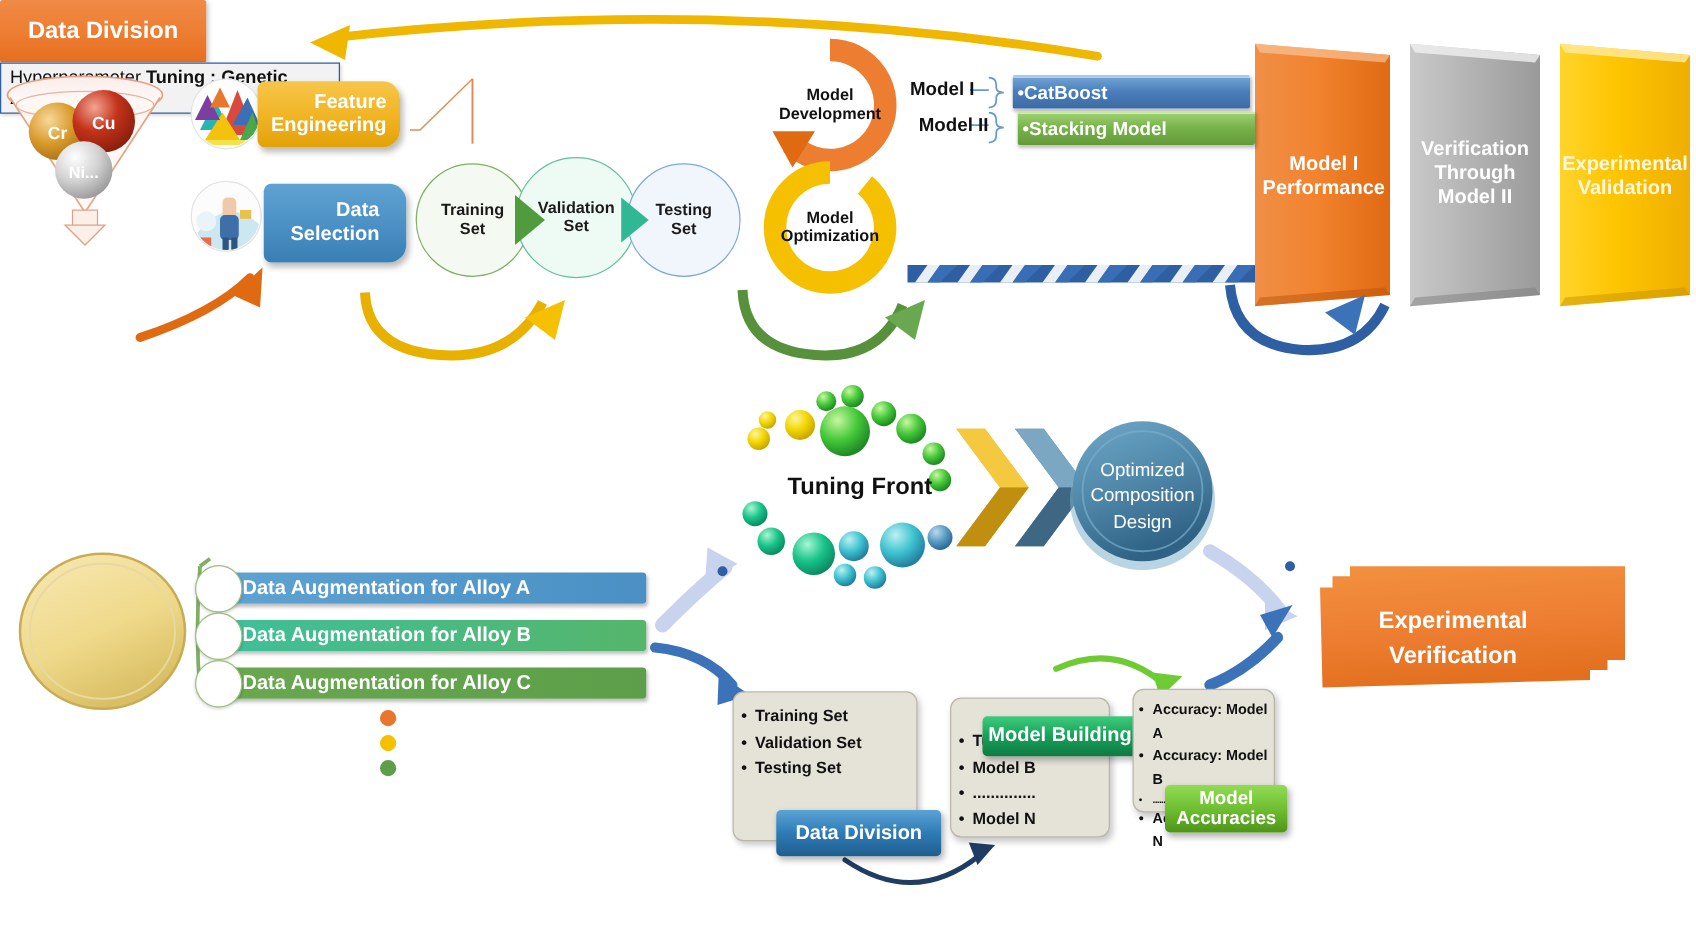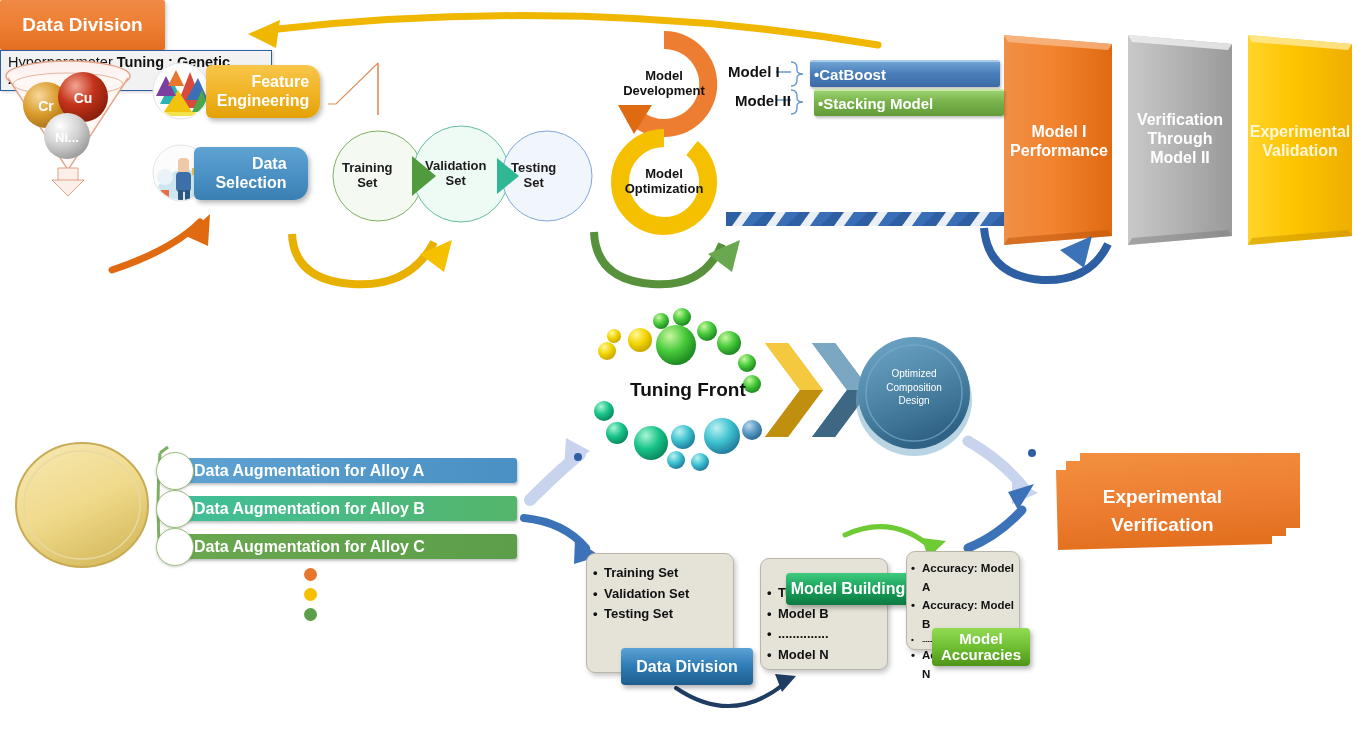--- a/index.html
+++ b/index.html
@@ -21,21 +21,21 @@
 
   
   #dd-banner{left:399px;top:66px;width:165px;height:50px;border-radius:2px;
       background:linear-gradient(180deg,#F08A46 0%,#ED7D31 55%,#E56E20 100%);
       box-shadow:1px 2px 4px rgba(0,0,0,.25);
       display:flex;align-items:center;justify-content:center;
       color:#fff;font-weight:bold;font-size:19px;}
 
   
   .setc{position:absolute;border-radius:50%;display:flex;align-items:center;
-        text-align:center;font-weight:bold;font-size:13px;
+        justify-content:center;text-align:center;font-weight:bold;font-size:13px;
         color:#1b1b1b;line-height:1.15;}
 
   
   .ringlbl{position:absolute;text-align:center;font-weight:bold;font-size:13px;
            color:#111;line-height:1.15;}
 
   
   .mbar{position:absolute;height:25px;border-radius:2px;display:flex;
         align-items:center;padding-left:4px;color:#fff;font-weight:bold;
         font-size:15px;box-shadow:1px 2px 3px rgba(0,0,0,.25);}
@@ -62,21 +62,21 @@
        box-shadow:1px 2px 3px rgba(0,0,0,.25);}
   .augdot{position:absolute;width:36px;height:36px;border-radius:50%;
           background:#fff;border:1.5px solid #9EBF7E;
           box-shadow:0 1px 3px rgba(0,0,0,.2);}
   .cdot{position:absolute;width:13px;height:13px;border-radius:50%;}
 
   
   #pareto-lbl{position:absolute;left:630px;top:379px;font-weight:bold;
               font-size:19px;color:#111;}
   #ocd-lbl{position:absolute;left:866px;top:367px;width:96px;text-align:center;
-           color:#fff;font-size:10px;line-height:1.35;}
+           color:#fff;font-size:15px;line-height:1.35;}
 
   
   .note{position:absolute;background:#E5E2D8;border:1px solid #BBB7A8;
         border-radius:9px;box-shadow:2px 3px 5px rgba(0,0,0,.22);}
   .note ul{margin:0;padding:9px 0 0 17px;list-style:none;}
   .note li{font-size:13px;font-weight:bold;color:#111;line-height:1.58;
            position:relative;}
   .note li:before{content:"•";position:absolute;left:-11px;}
   .tag{position:absolute;border-radius:4px;display:flex;align-items:center;
        justify-content:center;color:#fff;font-weight:bold;font-size:16px;
@@ -395,21 +395,21 @@
   </g>
 </svg>
 
 
 <div class="pill" style="left:206px;top:65px;width:114px;height:53px;
      background:linear-gradient(180deg,#F7C64A 0%,#F0B323 55%,#E2A107 100%);">
   <span style="white-space:pre-line">Feature
 Engineering</span>
 </div>
 
-<div class="pill" style="left:194px;top:147px;width:114px;height:53px;
+<div class="pill" style="left:211px;top:147px;width:114px;height:63px;
      background:linear-gradient(180deg,#5FA3D2 0%,#4A90C4 55%,#3A7FB2 100%);">
   <span style="white-space:pre-line">Data
 Selection</span>
 </div>
 
 <div id="dd-banner">
   <span>Data Division</span>
 </div>
 
 <div class="setc" style="left:342px;top:156px;width:72px;height:40px;">

